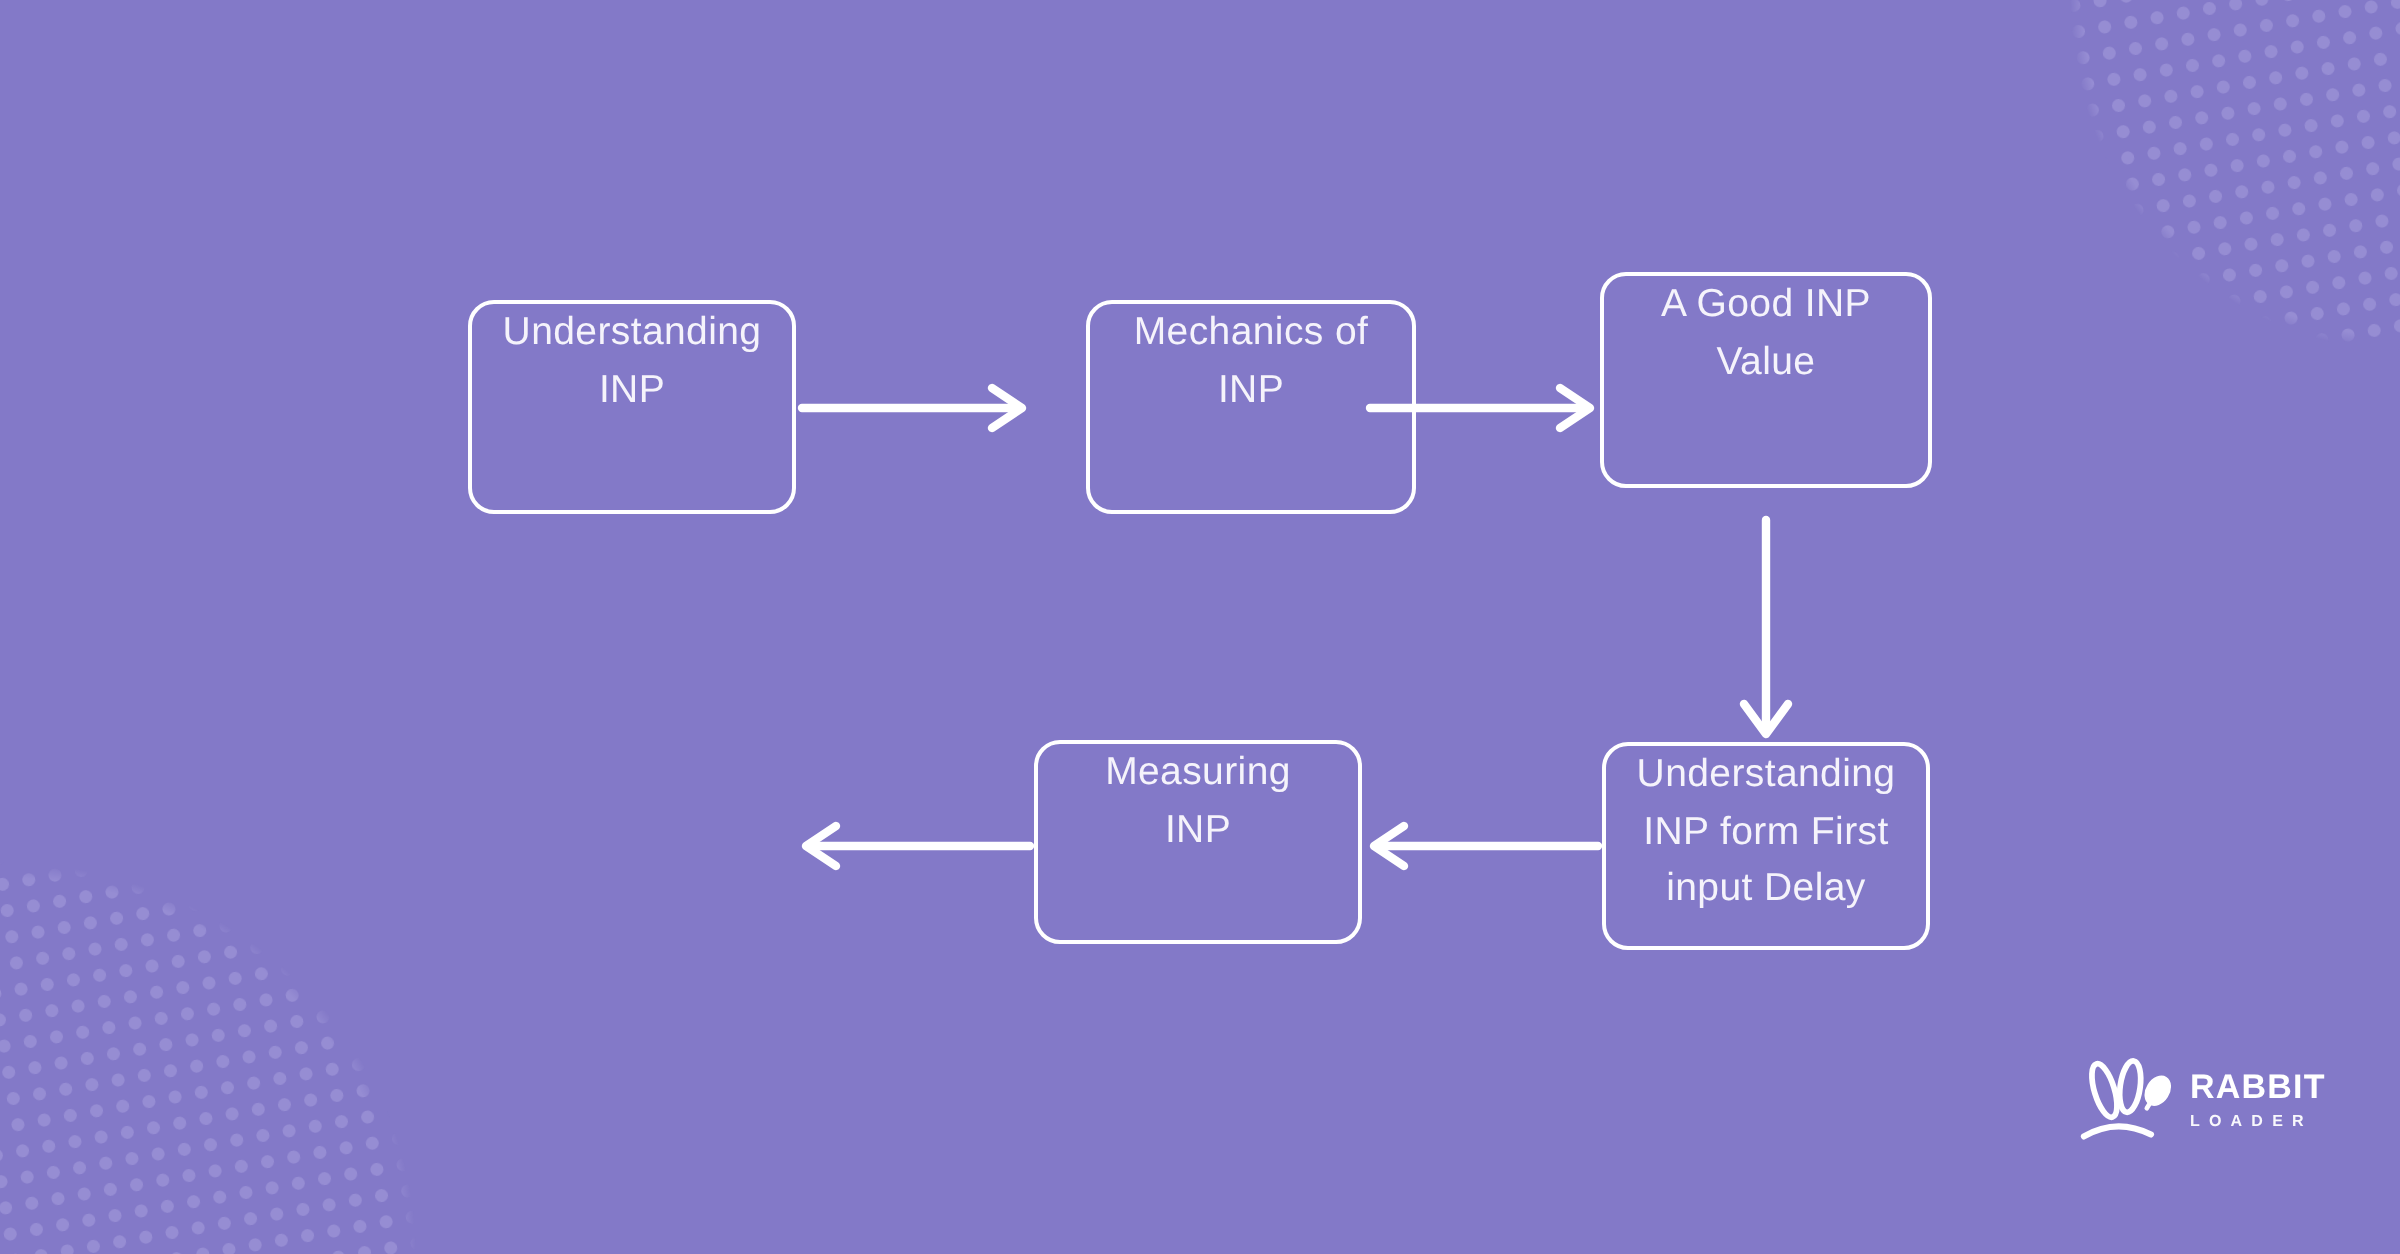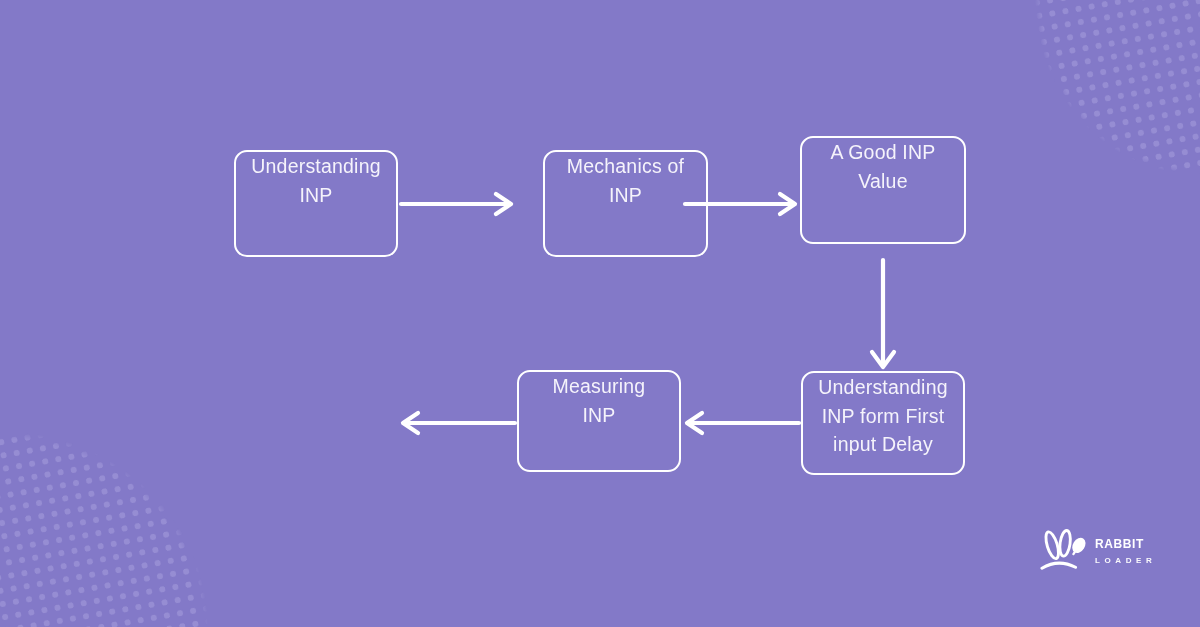--- a/index.html
+++ b/index.html
@@ -54,21 +54,21 @@
   .n5 { left:517px; top:370px; width:164px; height:102px; }
   .n6 { left:234px; top:370px; width:164px; height:107px; }
 
   
   .logo {
     position:absolute; left:1040px; top:527px;
     display:flex; align-items:center; gap:7px; color:#FFFFFF;
   }
   .logo-icon { width:48px; height:46px; display:block; }
   .logo-title {
-    font-size:12px; font-weight:bold; letter-spacing:0.6px; line-height:18px;
+    font-size:17px; font-weight:bold; letter-spacing:0.6px; line-height:18px;
     font-stretch:condensed;
   }
   .logo-sub {
     font-size:8px; font-weight:bold; letter-spacing:4.6px; line-height:10px;
     margin-top:3px; opacity:0.95;
   }
 </style>
 </head>
 <body>
 

